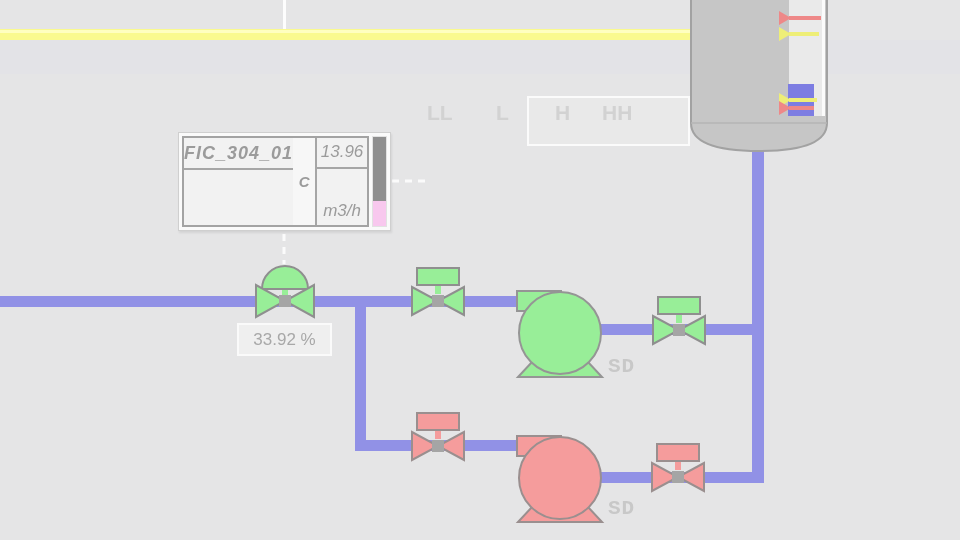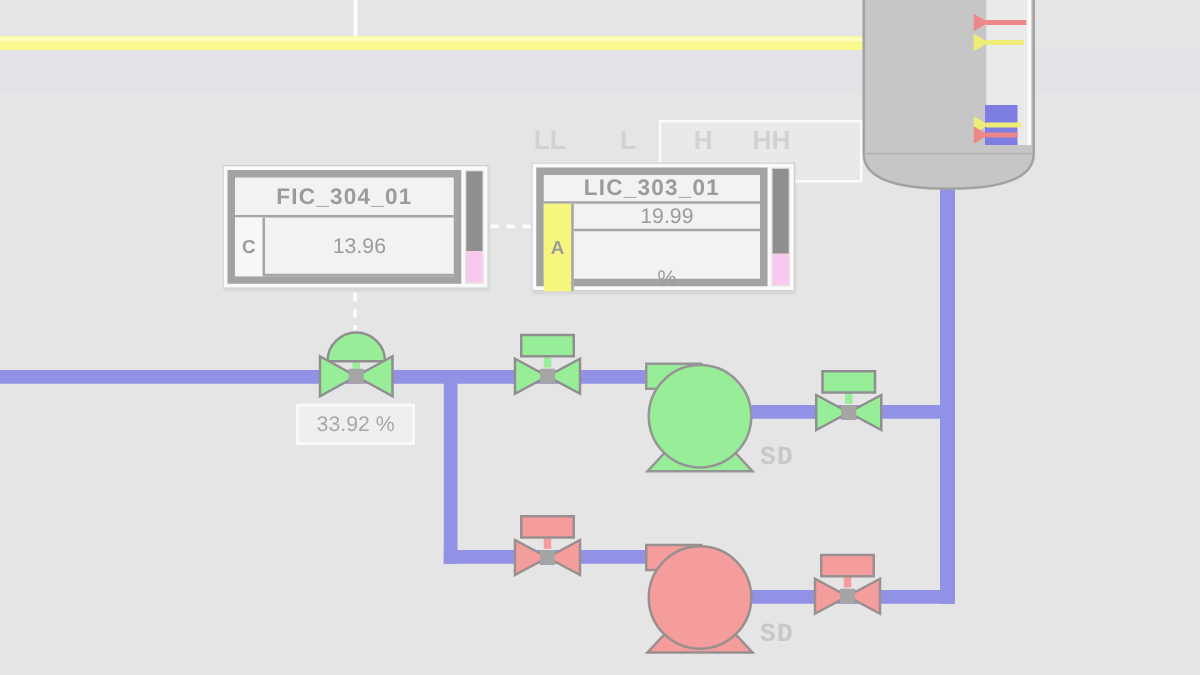--- a/index.html
+++ b/index.html
@@ -10,21 +10,21 @@
   }
   #gfx { position:absolute; left:0; top:0; }
 
   
   .fp {
     position:absolute; display:flex; gap:3px;
     background:#fafafa; border:1px solid #cfcfcf; padding:3px;
     box-shadow:1px 2px 2px rgba(0,0,0,0.08);
     box-sizing:border-box;
   }
-  .fp-table { flex:1; display:flex; flex-direction:column; border:6px solid #a3a3a3; background:#f2f2f2; }
+  .fp-table { flex:1; display:flex; border:2px solid #a3a3a3; background:#f2f2f2;font-style:italic; }
   .fp-title {
     height:30px; border-bottom:2px solid #a6a6a6;
     display:flex; align-items:center; justify-content:center;
     font-weight:bold; font-size:18px; color:#9b9b9b; letter-spacing:1px;
   }
   .fp-body { flex:1; display:flex; }
   .fp-mode {
     width:22px; border-right:2px solid #a6a6a6;
     display:flex; align-items:center; justify-content:center;
     font-size:15px; font-weight:bold; color:#9b9b9b; background:#f7f7f7;
@@ -152,45 +152,30 @@
     </g>
   </svg>
 
   <div class="fp" style="left:178px; top:132px; width:213px; height:99px;">
     <div class="fp-table">
       <div class="fp-title">FIC_304_01</div>
       <div class="fp-body">
         <div class="fp-mode">C</div>
         <div class="fp-vals">
           <div class="fp-value">13.96</div>
+          <div class="fp-unit">m3/h</div>
         </div>
       </div>
     </div>
     <div class="fp-bar">
       <div class="fp-bar-gray"></div>
       <div class="fp-bar-pink" style="--pct: 28;"></div>
     </div>
   </div>
 
-  <div class="fp" style="left:425px; top:130px; width:211px; height:103px;">
-    <div class="fp-table">
-      <div class="fp-title">LIC_303_01</div>
-      <div class="fp-body">
-        <div class="fp-mode auto">A</div>
-        <div class="fp-vals">
-          <div class="fp-value">19.99</div>
-          <div class="fp-unit">%</div>
-        </div>
-      </div>
-    </div>
-    <div class="fp-bar">
-      <div class="fp-bar-gray"></div>
-      <div class="fp-bar-pink" style="--pct: 27;"></div>
-    </div>
-  </div>
 
   <span class="alarm-label" style="left:427px; top:101px;">LL</span>
   <span class="alarm-label" style="left:496px; top:101px;">L</span>
   <span class="alarm-label" style="left:555px; top:101px;">H</span>
   <span class="alarm-label" style="left:602px; top:101px;">HH</span>
 
   <div class="pct-box">33.92 %</div>
 
   <span class="sd-label" style="left:608px; top:355px;">SD</span>
   <span class="sd-label" style="left:608px; top:497px;">SD</span>

